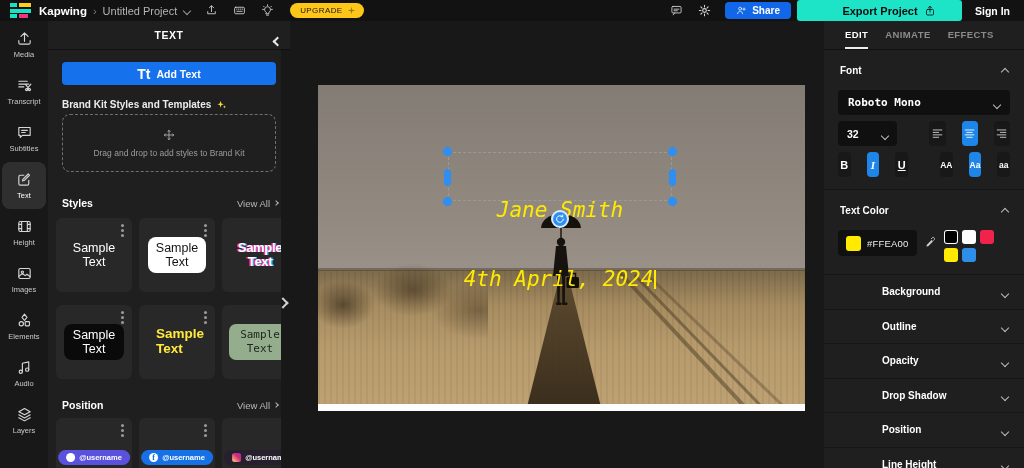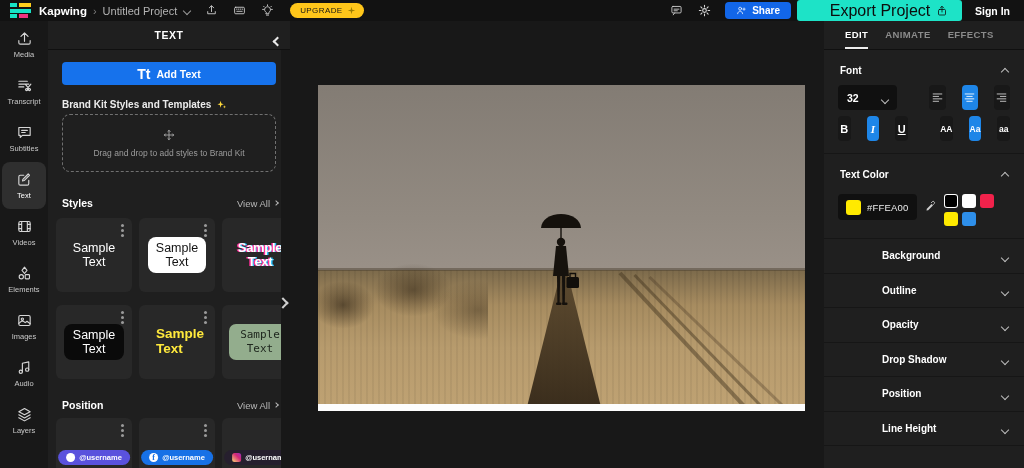--- a/index.html
+++ b/index.html
@@ -28,21 +28,21 @@
   .crumb-sep { color:#7d7d7d; font-size:11px; margin:0 6px; }
   .crumb { color:#b3b3b3; font-size:11px; }
   .crumb-chv { color:#9a9a9a; margin-left:7px; }
   .tb-icon { margin-left:15px; cursor:pointer; }
   .upgrade { margin-left:16px; height:15px; background:#fec word; background:#ffc61a; border-radius:8px; display:flex; align-items:center; gap:4px; padding:0 8px 0 10px; cursor:pointer; }
   .upgrade span { font-size:8px; font-weight:400; letter-spacing:.4px; color:#161616; }
   .tb-right { margin-left:auto; display:flex; align-items:center; }
   .share-btn { height:17px; background:#1266e8; border-radius:4px; display:flex; align-items:center; gap:5px; padding:0 11px; margin-left:14px; cursor:pointer; }
   .share-btn span { font-size:10px; font-weight:700; }
   .export-btn { height:21px; width:165px; background:#1de3c7; border-radius:3px; display:flex; align-items:center; justify-content:center; gap:6px; margin-left:6px; cursor:pointer; }
-  .export-btn span { font-size:16px; font-weight:400; color:#0d0d0d;padding-left:19px; }
+  .export-btn span { font-size:11px; font-weight:700; color:#0d0d0d;padding-left:19px; }
   .signin { font-size:10.5px; font-weight:700; margin:0 14px 0 13px; cursor:pointer; }
 
   
   .rail { position:absolute; top:21px; left:0; width:48px; bottom:0; background:#181818; z-index:20; }
   .rail-item { height:47px; display:flex; flex-direction:column; align-items:center; justify-content:center; gap:3px; color:#c9c9c9; cursor:pointer; }
   .rail-item .lbl { font-size:7.5px; }
   .rail-item.active { background:#2f2f2f; border-radius:8px; margin:0 2px; color:#fff; }
 
   
   .text-panel { position:absolute; top:21px; left:48px; width:242px; bottom:0; background:#1f1f1f; overflow:hidden; z-index:20; }
@@ -248,37 +248,37 @@
         <path d="M18 13v5a2 2 0 0 1-2 2H6a2 2 0 0 1-2-2V8a2 2 0 0 1 2-2h5"></path>
         <path d="M11.5 13.5L19 6l-1.8-1.8L9.7 11.7l-.5 2.3z"></path>
       </svg>
     <span class="lbl">Text</span>
   </div>
   <div class="rail-item">
     <svg class="ic" width="17" height="17" viewBox="0 0 24 24">
         <rect x="4" y="5" width="16" height="14" rx="2"></rect>
         <path d="M8 5v14M16 5v14M4 9h4M4 15h4M16 9h4M16 15h4"></path>
       </svg>
-    <span class="lbl">Videos</span>
+    <span class="lbl">Height</span>
+  </div>
+  <div class="rail-item">
+    <svg class="ic" width="17" height="17" viewBox="0 0 24 24">
+        <rect x="4" y="5" width="16" height="14" rx="2"></rect>
+        <circle cx="9" cy="10" r="1.6"></circle>
+        <path d="M4 16l5-4 4 3 2.5-2 4.5 3.5"></path>
+      </svg>
+    <span class="lbl">Images</span>
   </div>
   <div class="rail-item">
     <svg class="ic" width="17" height="17" viewBox="0 0 24 24">
         <path d="M12 3l3.5 4.5L12 12 8.5 7.5z"></path>
         <circle cx="7.5" cy="16.5" r="3"></circle>
         <rect x="13" y="13.5" width="6" height="6" rx="1"></rect>
       </svg>
     <span class="lbl">Elements</span>
-  </div>
-  <div class="rail-item">
-    <svg class="ic" width="17" height="17" viewBox="0 0 24 24">
-        <rect x="4" y="5" width="16" height="14" rx="2"></rect>
-        <circle cx="9" cy="10" r="1.6"></circle>
-        <path d="M4 16l5-4 4 3 2.5-2 4.5 3.5"></path>
-      </svg>
-    <span class="lbl">Images</span>
   </div>
   <div class="rail-item">
     <svg class="ic" width="17" height="17" viewBox="0 0 24 24">
         <path d="M9 18V6l9-2v11"></path>
         <circle cx="6.8" cy="18" r="2.3"></circle>
         <circle cx="15.8" cy="15" r="2.3"></circle>
       </svg>
     <span class="lbl">Audio</span>
   </div>
   <div class="rail-item">
@@ -407,36 +407,59 @@
       <circle cx="21" cy="29" r="4.2" fill="#16120d"></circle>
       <path d="M16 33 L26 33 L29 63 L13 63 Z" fill="#16120d"></path>
       <path d="M17 63 L20.2 63 L19.6 90 L17.4 90 Z" fill="#16120d"></path>
       <path d="M22 63 L25.2 63 L24.8 90 L22.4 90 Z" fill="#16120d"></path>
       <rect x="16" y="89.5" width="5.5" height="2.5" rx="1" fill="#15110c"></rect>
       <rect x="22" y="89.5" width="5.5" height="2.5" rx="1" fill="#15110c"></rect>
       <path d="M30 64 v-3.5 h5.5 v3.5" stroke="#120f0b" stroke-width="1.4" fill="none"></path>
       <rect x="26.5" y="64" width="12.5" height="11" rx="1.5" fill="#120f0b"></rect>
     </svg>
 
+    <div class="text-layer">
+      <div class="sel-box"></div>
+      <div class="canvas-text">
+        <span class="ln">Jane Smith</span>
+        <span class="ln"><span>4th April, 2024</span><span class="caret"></span></span>
+      </div>
+      <span class="h-c h-tl"></span>
+      <span class="h-c h-tr"></span>
+      <span class="h-c h-bl"></span>
+      <span class="h-c h-br"></span>
+      <span class="h-s h-l"></span>
+      <span class="h-s h-r"></span>
+      <span class="h-rotate">
+        <svg width="10" height="10" viewBox="0 0 24 24" style="stroke:#fff;fill:none;stroke-width:2.4;stroke-linecap:round">
+            <path d="M20 12a8 8 0 1 1-2.5-5.8"></path>
+            <path d="M18.5 2.5v4h-4"></path>
+          </svg>
+      </span>
+    </div>
 
     <div class="white-strip"></div>
   </div>
 </div>
 
 <div class="inspector">
   <div class="insp-tabs">
     <span class="tab active">EDIT</span>
     <span class="tab">ANIMATE</span>
     <span class="tab">EFFECTS</span>
   </div>
 
   <div class="sec">
     <div class="sec-title-row">
       <span class="sec-title">Font</span>
       <span class="sec-chv"><span class="chv up"></span></span>
+    </div>
+    <div class="font-dd">
+      <span class="v">Roboto Mono</span>
+      <span class="sec-chv"><span class="chv down"></span></span>
     </div>
     <div class="row6">
       <div class="size-dd">
         <span class="v">32</span>
         <span class="sec-chv"><span class="chv down"></span></span>
       </div>
       <div class="spacer"></div>
       <div class="sq">
         <svg class="ic" width="13" height="13" viewBox="0 0 24 24">
             <path d="M4 5.5h16M4 10h10M4 14.5h16M4 19h10"></path>

